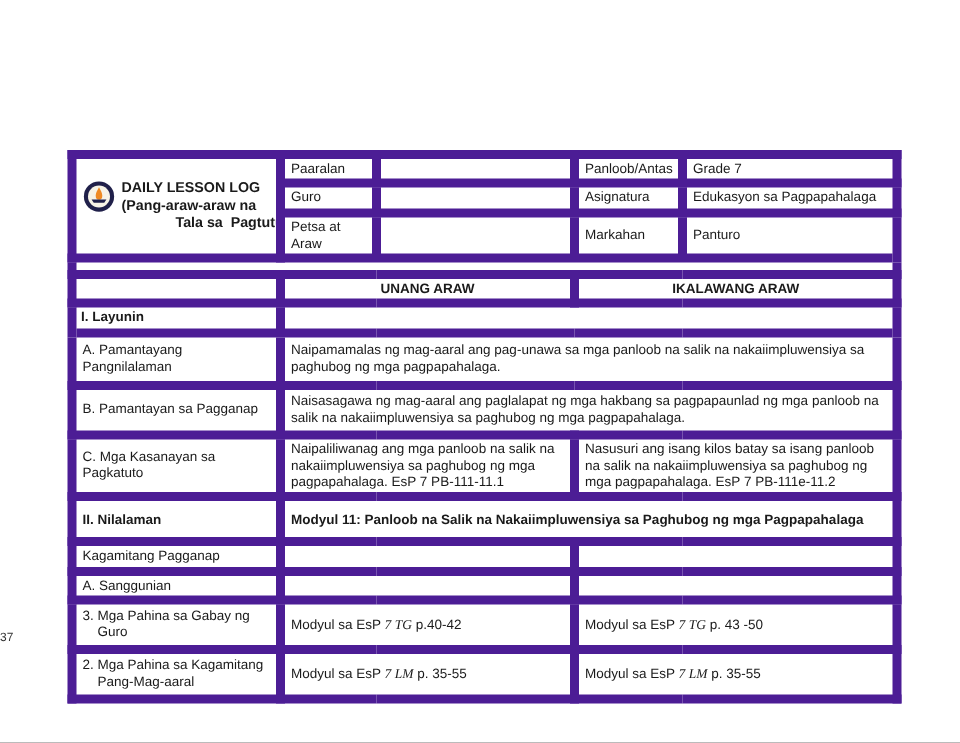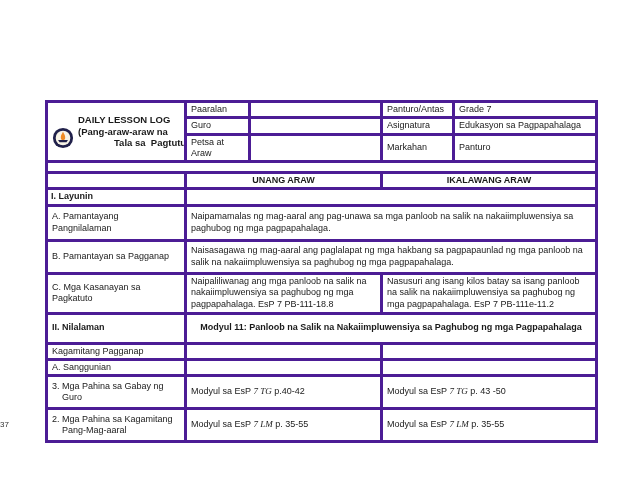--- a/index.html
+++ b/index.html
@@ -12,47 +12,47 @@
     color:#1a1a1a;
     overflow:hidden;
   }
   table.dll {
     position:absolute; left:45px; top:100px;
     width:550px;
     border-collapse:collapse;
     table-layout:fixed;
   }
   table.dll td {
-    border:3px solid #4c1d95;
+    border:6px solid #4c1d95;
     font-size:9px;
     line-height:1.25;
     padding:1px 4px;
     vertical-align:middle;
     overflow:hidden;
   }
   td.vtop { vertical-align:top; padding-top:3px; }
   .b { font-weight:bold; }
   .thick-top { border-top-width:2px !important; }
   .thick-bottom { border-bottom-width:2px !important; }
 
   
   .title-cell { padding:2px 3px; }
-  .title-wrap { display:flex; align-items:flex-end; gap:4px; }
+  .title-wrap { display:flex; align-items:flex-start; gap:4px; }
   .seal { flex:0 0 auto; }
   .title-lines { font-weight:bold; font-size:9.5px; line-height:1.2; }
   .title-lines .l3 { white-space:pre;margin-left:36px; }
 
   .field-label { padding-left:4px; }
   .day-header { font-weight:bold; font-size:9.5px; text-align:center; }
 
   .hang { padding-left:10px; text-indent:-10px; white-space:pre-line; }
   .indent1 { padding-left:8px; }
   .indent2 { padding-left:7px; }
 
-  .modyul-title { font-weight:bold; font-size:11px; text-align:center; line-height:1.25; }
+  .modyul-title { font-weight:bold; font-size:11px; text-align:left; line-height:1.25; }
   .it { font-style:italic;font-family:Liberation Serif, serif; }
 
   .page-number {
     position:absolute; left:0; right:16px; top:420px;
     text-align:left; font-size:8px; color:#333;
   }
 </style>
 </head>
 <body>
 
@@ -79,21 +79,21 @@
           </svg>
           <div class="title-lines">
             <div class="l1">DAILY LESSON LOG</div>
             <div class="l2">(Pang-araw-araw na</div>
             <div class="l3">Tala sa  Pagtuturo</div>
           </div>
         </div>
       </td>
       <td class="field-label">Paaralan</td>
       <td></td>
-      <td class="field-label">Panturo/Antas</td>
+      <td class="field-label">Panloob/Antas</td>
       <td>Grade 7</td>
     </tr>
     <tr style="height:14px">
       <td class="field-label">Guro</td>
       <td></td>
       <td class="field-label">Asignatura</td>
       <td>Edukasyon sa Pagpapahalaga</td>
     </tr>
     <tr style="height:13px">
       <td class="field-label thick-bottom">Petsa at Araw</td>
@@ -122,21 +122,21 @@
       <td colspan="4" class="vtop">Naipamamalas ng mag-aaral ang pag-unawa sa mga panloob na salik na nakaiimpluwensiya sa paghubog ng mga pagpapahalaga.</td>
     </tr>
 
     <tr style="height:33px">
       <td class="vtop">B. Pamantayan sa Pagganap</td>
       <td colspan="4" class="vtop">Naisasagawa ng mag-aaral ang paglalapat ng mga hakbang sa pagpapaunlad ng mga panloob na salik na nakaiimpluwensiya sa paghubog ng mga pagpapahalaga.</td>
     </tr>
 
     <tr style="height:40px">
       <td class="vtop">C. Mga Kasanayan sa Pagkatuto</td>
-      <td colspan="2" class="vtop">Naipaliliwanag ang mga panloob na salik na nakaiimpluwensiya sa paghubog ng mga pagpapahalaga. EsP 7 PB-111-18.8</td>
+      <td colspan="2" class="vtop">Naipaliliwanag ang mga panloob na salik na nakaiimpluwensiya sa paghubog ng mga pagpapahalaga. EsP 7 PB-111-11.1</td>
       <td colspan="2" class="vtop">Nasusuri ang isang kilos batay sa isang panloob na salik na nakaiimpluwensiya sa paghubog ng mga pagpapahalaga. EsP 7 PB-111e-11.2</td>
     </tr>
 
     <tr style="height:30px">
       <td class="b indent2">II. Nilalaman</td>
       <td colspan="4" class="modyul-title">Modyul 11: Panloob na Salik na Nakaiimpluwensiya sa Paghubog ng mga Pagpapahalaga</td>
     </tr>
 
     <tr style="height:12px">
       <td class="indent1">Kagamitang Pagganap</td>

